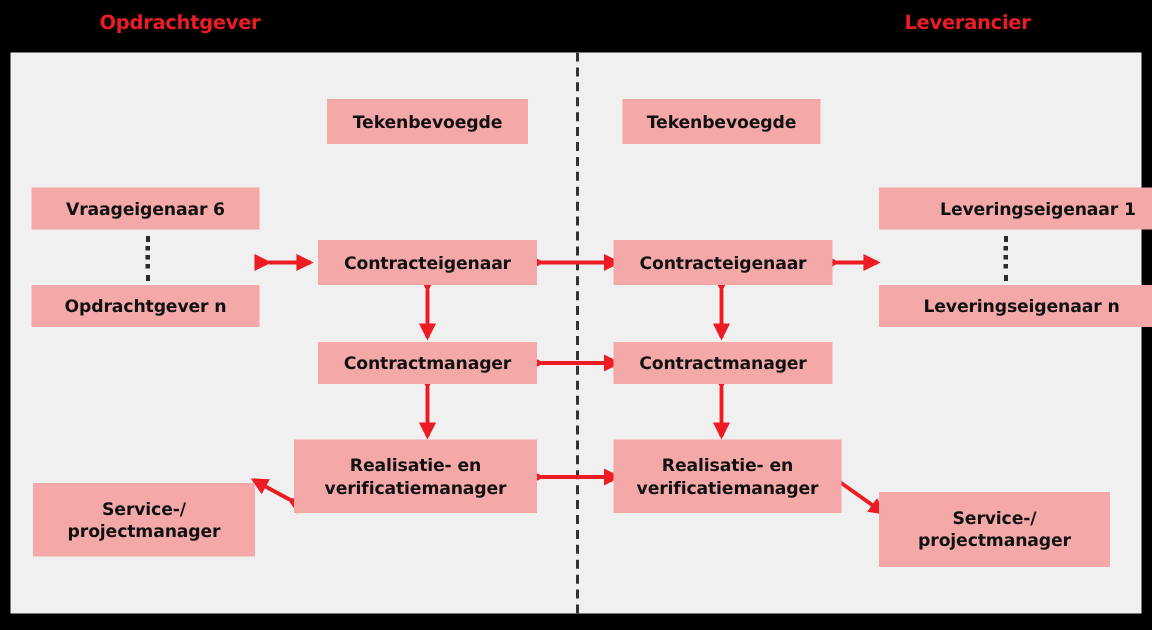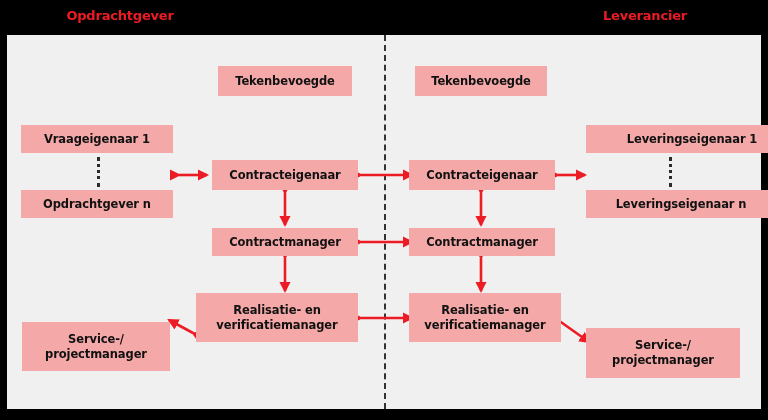--- a/index.html
+++ b/index.html
@@ -109,21 +109,21 @@
         <line x1="354" y1="283" x2="405" y2="283"></line>
 
         <line x1="186" y1="298" x2="162" y2="285"></line>
 
         <line x1="551" y1="285" x2="582" y2="307"></line>
       </g>
     </svg>
 
     <div class="box" style="left: 211px; top: 31px; width: 134px; height: 30px;">Tekenbevoegde</div>
 
-    <div class="box" style="left: 14px; top: 90px; width: 152px; height: 28px;">Vraageigenaar 1</div>
+    <div class="box" style="left: 14px; top: 90px; width: 152px; height: 28px;">Vraageigenaar 6</div>
 
     <div class="vdots" style="left: 90px; top: 122px; height: 30px;"></div>
 
     <div class="box" style="left: 14px; top: 155px; width: 152px; height: 28px;">Opdrachtgever n</div>
 
     <div class="box" style="left: 205px; top: 125px; width: 146px; height: 30px;">Contracteigenaar</div>
 
     <div class="box" style="left: 205px; top: 193px; width: 146px; height: 28px;">Contractmanager</div>
 
     <div class="box" style="left: 189px; top: 258px; width: 162px; height: 49px; flex-direction: column;">

